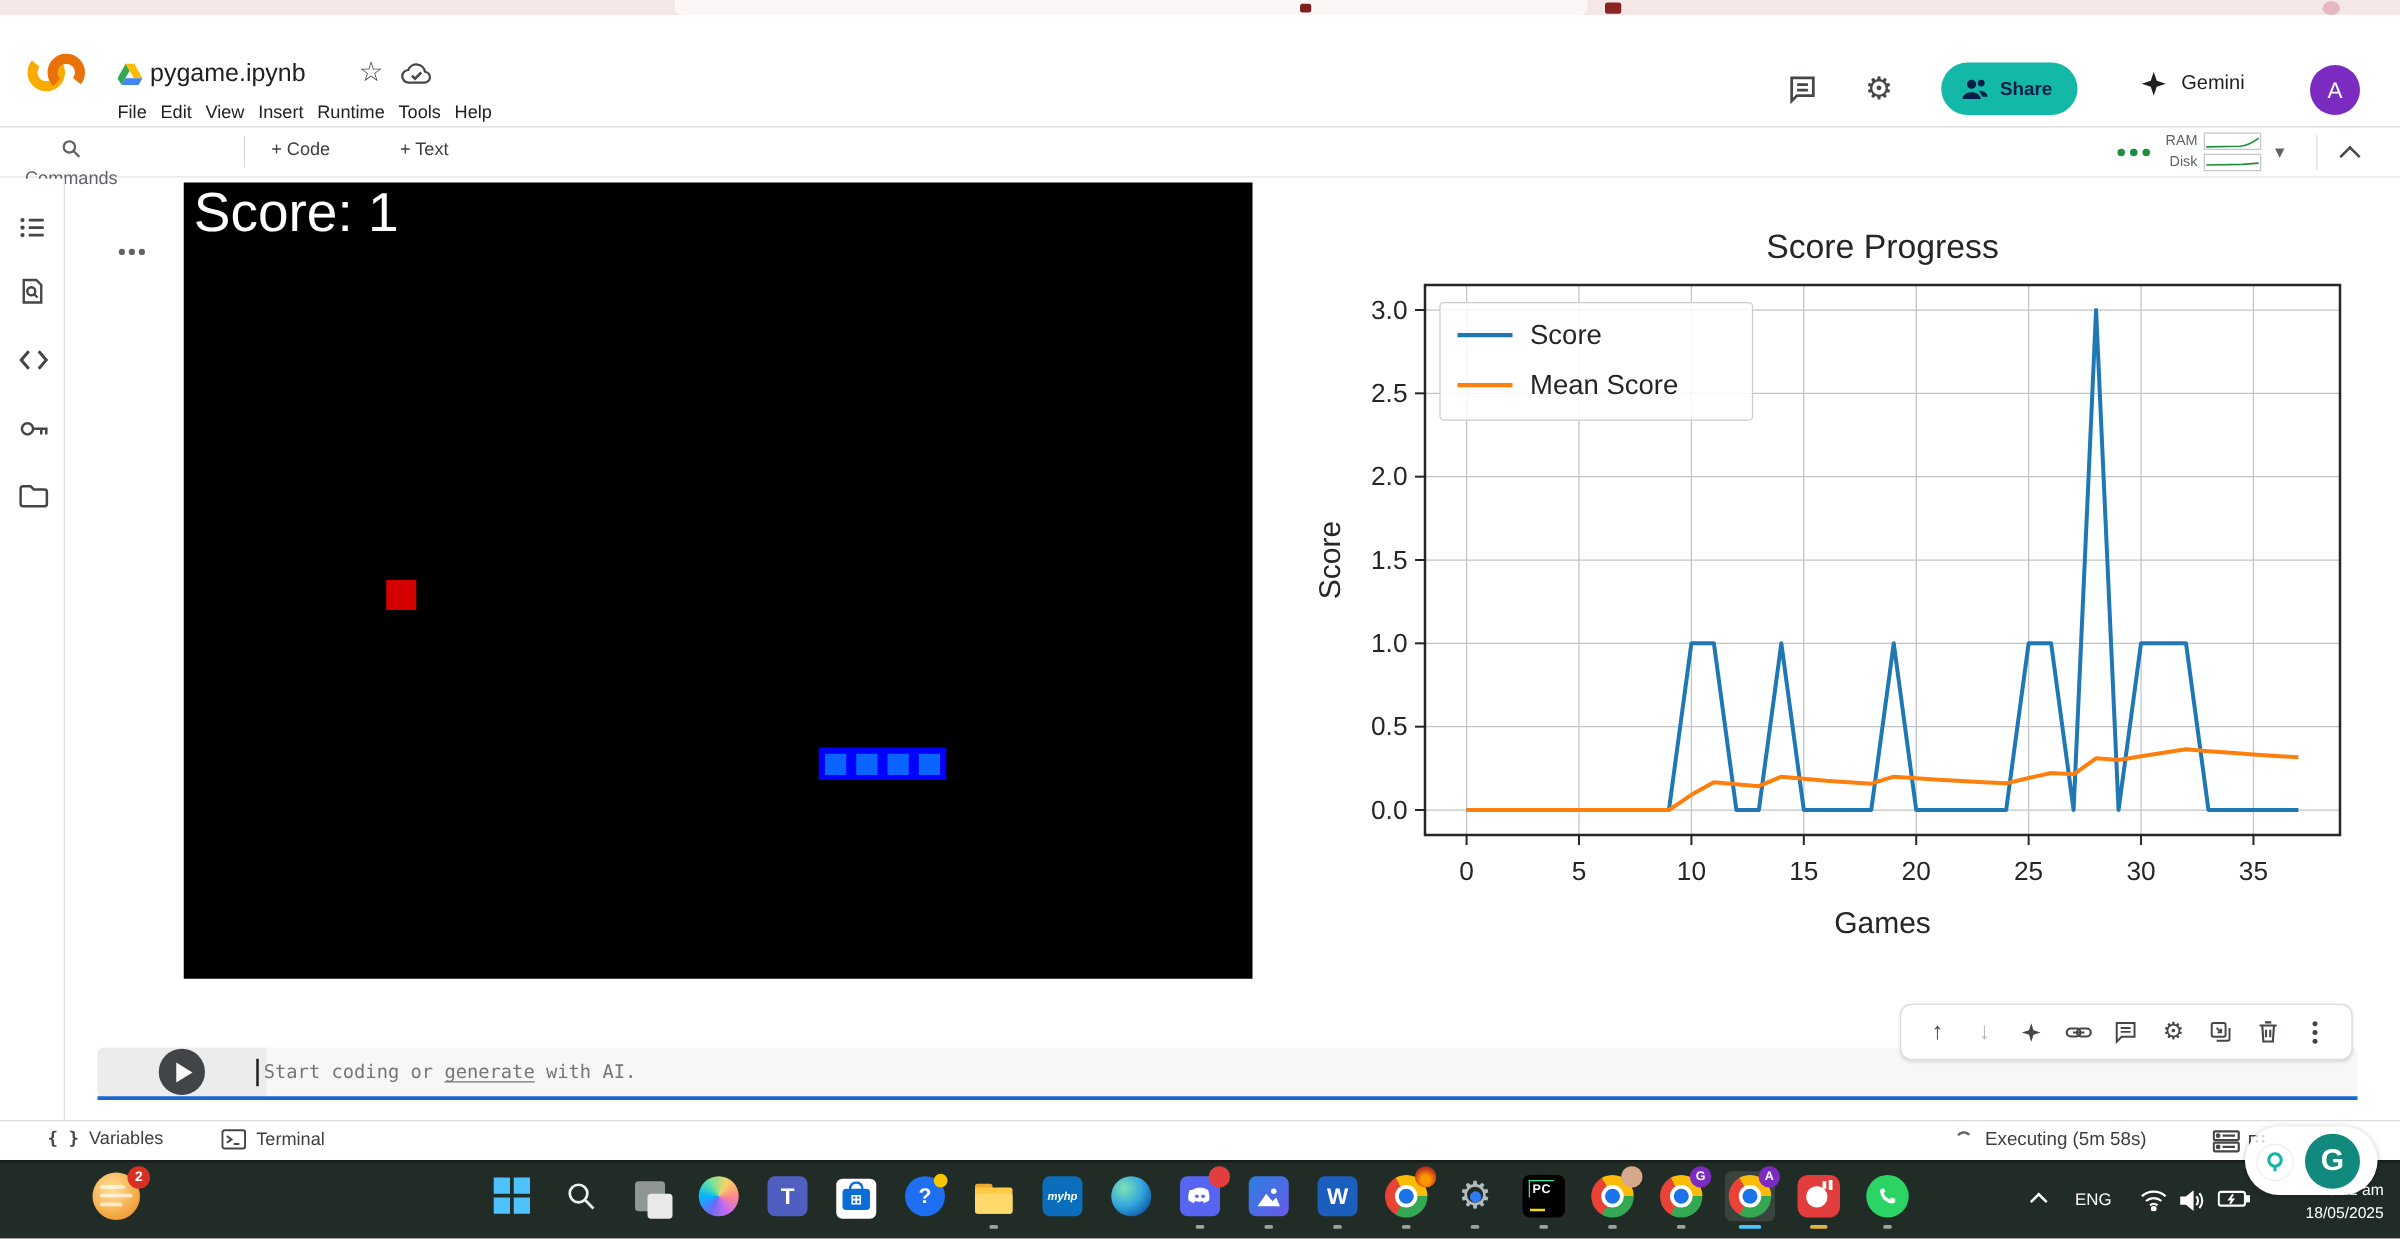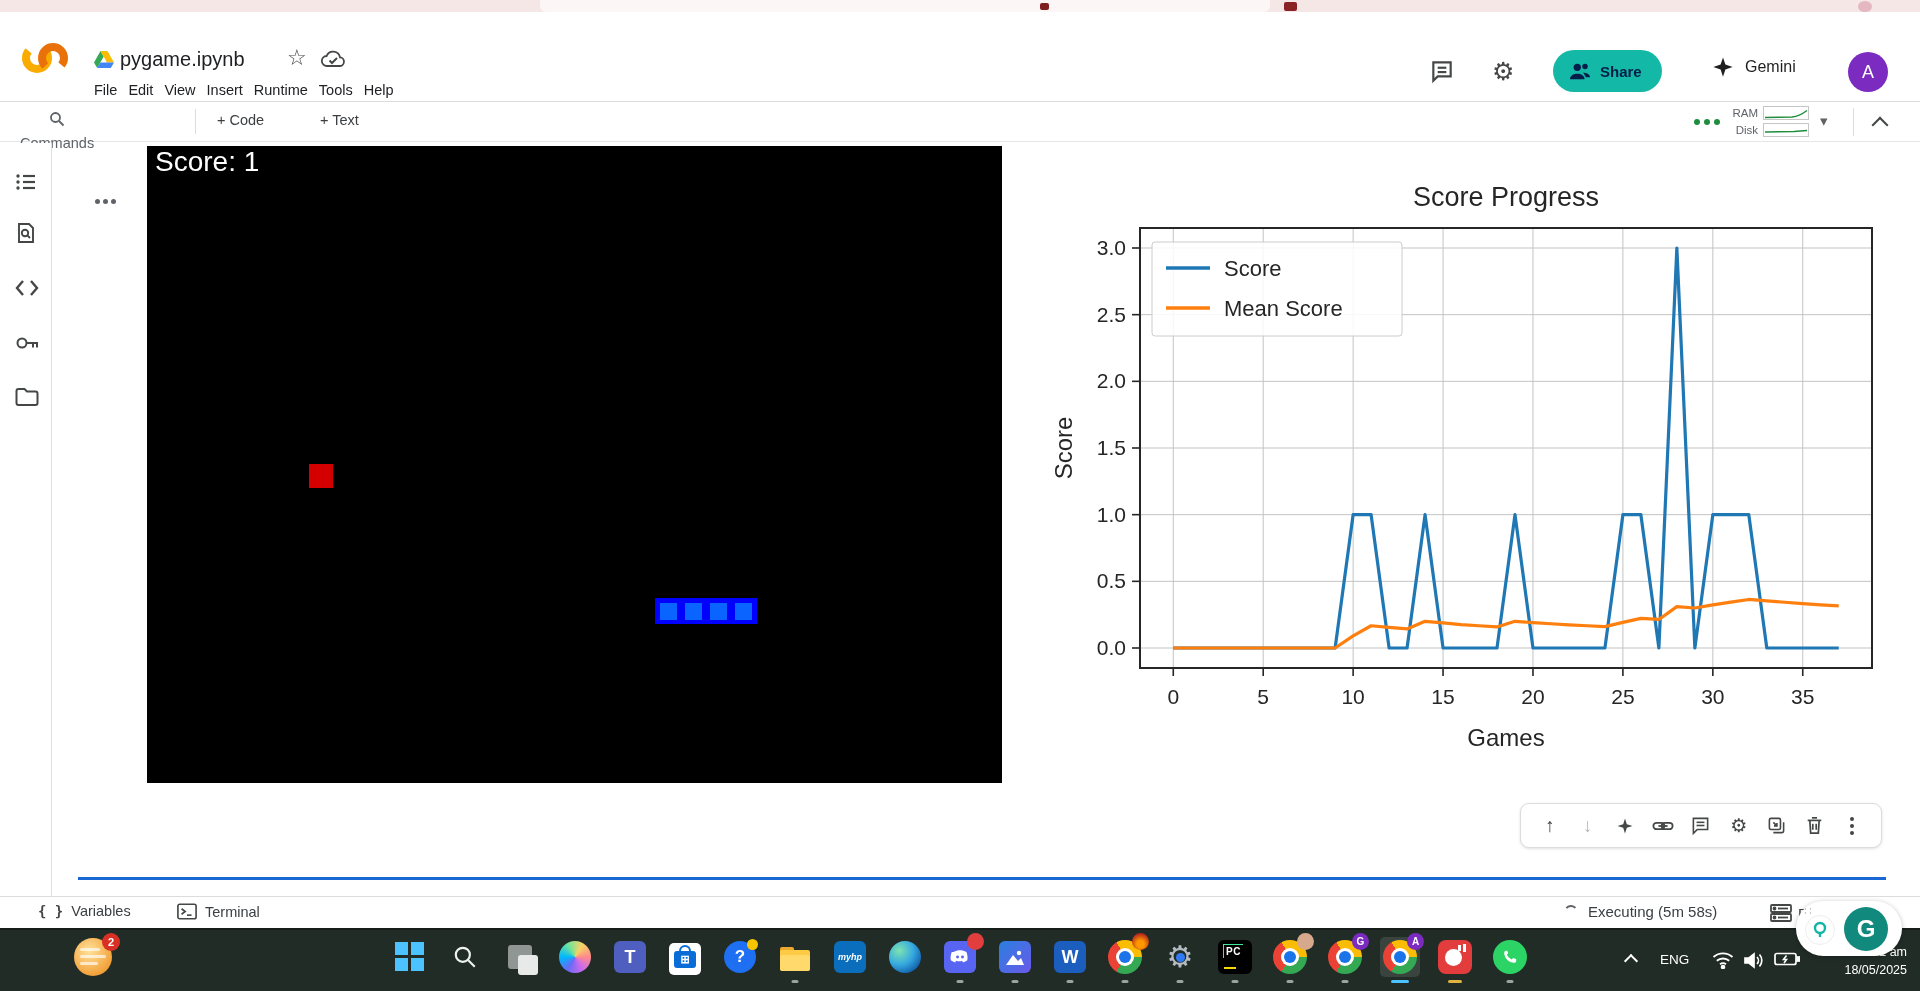--- a/index.html
+++ b/index.html
@@ -50,21 +50,21 @@
 
   
   .sidebar { position:absolute; left:0; top:143px; width:52px; height:753px; background:#fff; border-right:1px solid #e0e0e0; }
   .sb-ic { position:absolute; left:14px; color:#444746; }
 
   
   .cell-ellipsis { position:absolute; left:95px; top:199px; display:flex; gap:3px; }
   .cell-ellipsis i { width:5px; height:5px; border-radius:50%; background:#5f6368; }
 
   .game-canvas { position:absolute; left:147px; top:146px; width:855px; height:637px; background:#000; }
-  .score-label { position:absolute; left:8px; top:0px; color:#fff; font-size:28px; }
+  .score-label { position:absolute; left:8px; top:0px; color:#fff; font-size:44px; }
   .food { position:absolute; left:162px; top:318px; width:24px; height:24px; }
   .snake { position:absolute; left:508px; top:452px; height:26px; display:flex; align-items:center; gap:8px; padding:0 5px; }
   .snake i { width:17px; height:17px; }
 
   .chart-fig { position:absolute; left:1048px; top:168px; }
 
   
   .cell-toolbar { position:absolute; left:1520px; top:803px; width:362px; height:45px; background:#fff; border:1px solid #dadce0; border-radius:9px; box-shadow:0 1px 3px rgba(0,0,0,.12); display:flex; align-items:center; justify-content:space-around; padding:0 10px; z-index:5; }
   .ct-ic { color:#444746; font-size:19px; line-height:20px; display:flex; align-items:center; justify-content:center; width:24px; height:24px; }
   .ct-ic.disabled { color:#b5b8bb; }
@@ -415,20 +415,28 @@
           <line x1="12" y1="9" x2="12" y2="16"></line>
         </svg>
     </span>
     <span class="ct-ic kebab">
         <i></i>
         <i></i>
         <i></i>
       </span>
   </div>
 
+  <div class="code-cell">
+    <div class="code-gutter"></div>
+    <div class="play-btn">
+        <div class="play-tri"></div>
+      </div>
+    <div class="cell-cursor"></div>
+    <div class="cell-placeholder"><span>Start coding or </span><u>generate</u><span> with AI.</span></div>
+  </div>
   <div class="cell-blue-line"></div>
 
   <div class="statusbar">
     <div class="sb-item" style="left:38px">
       <span class="braces">{ }</span>
       <span>Variables</span>
     </div>
     <div class="sb-item" style="left:177px">
       <svg width="20" height="17" viewBox="0 0 22 18" fill="none" stroke="#444746" stroke-width="1.8">
           <rect x="1" y="1" width="20" height="16" rx="2"></rect>

